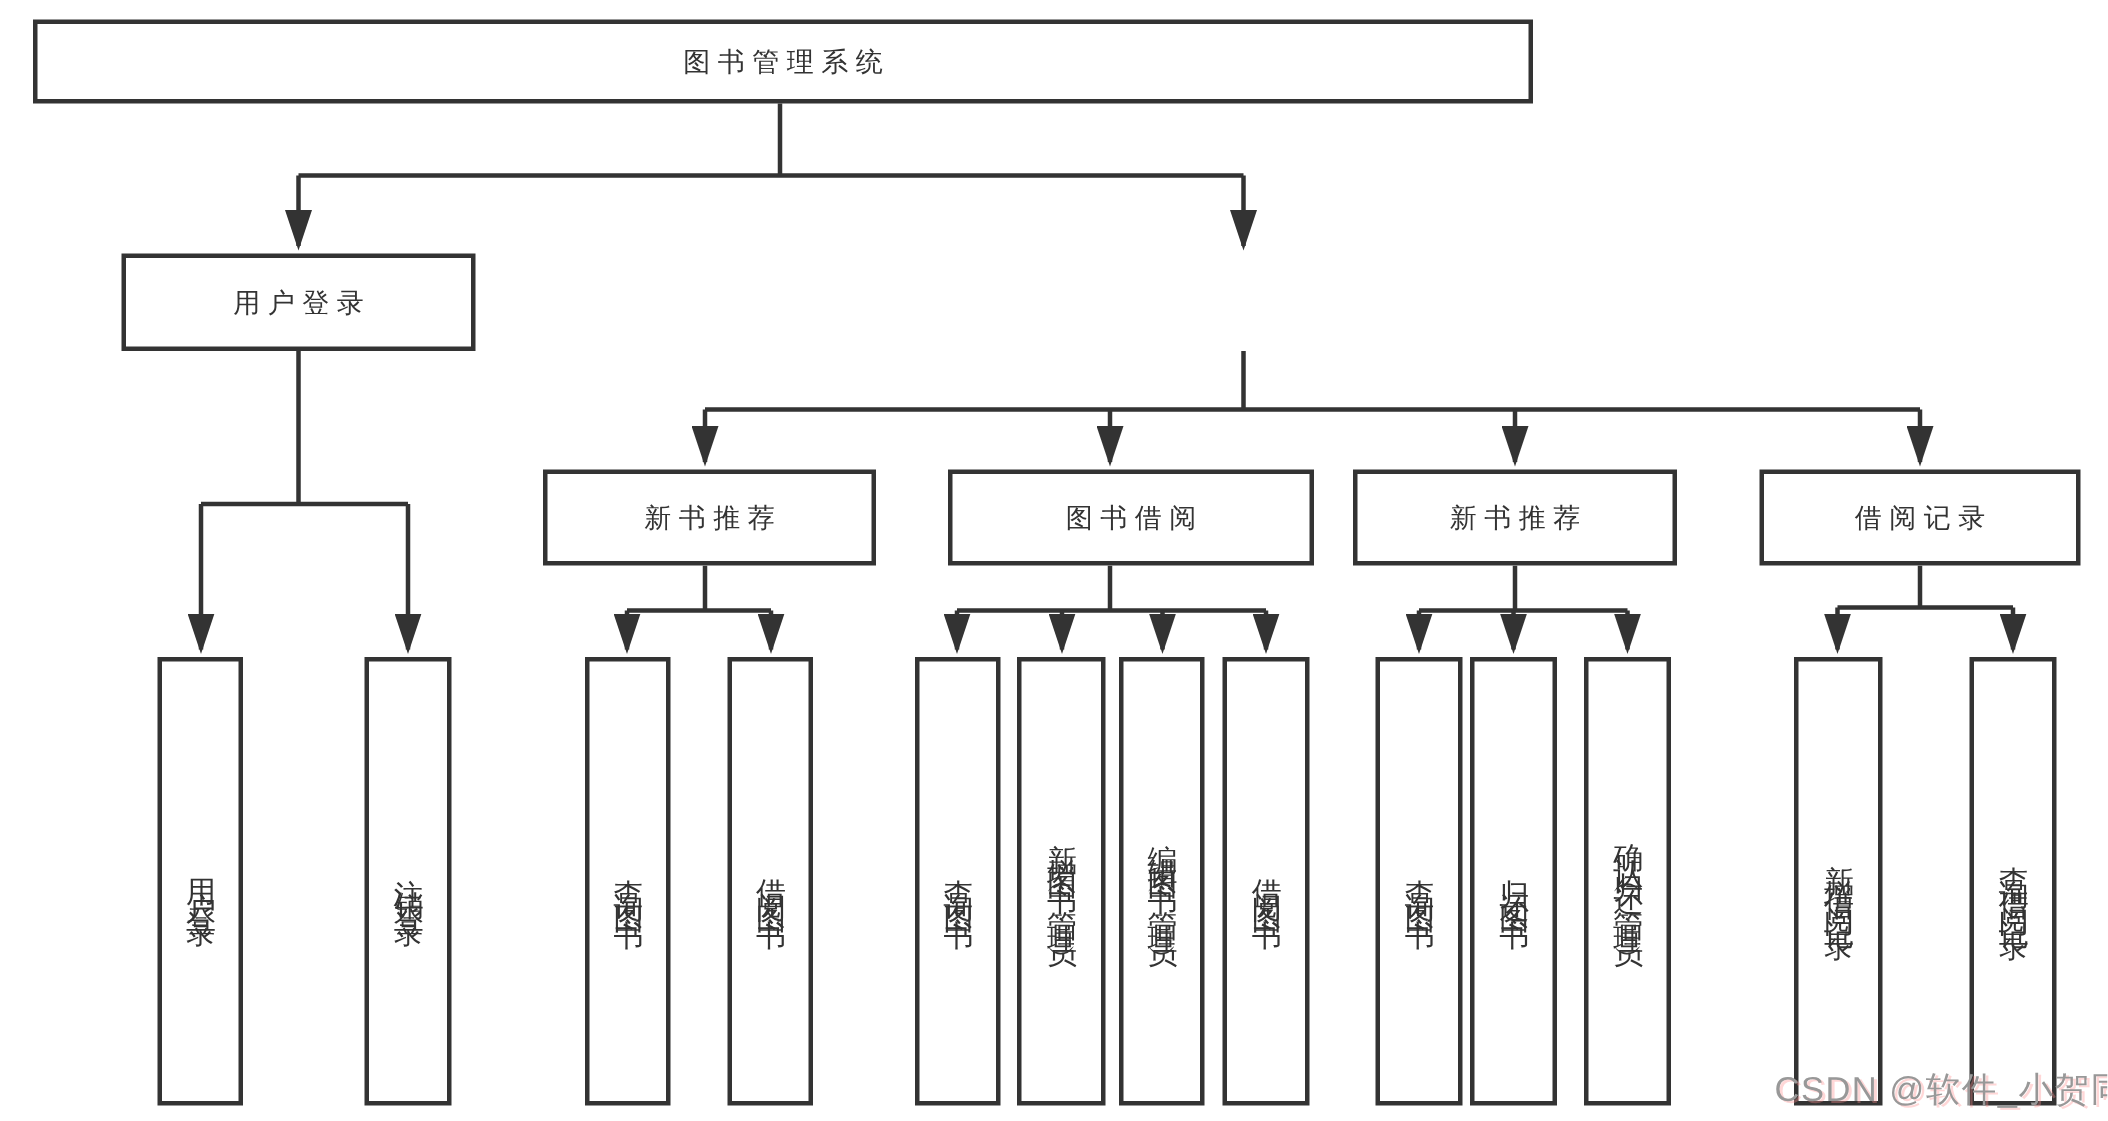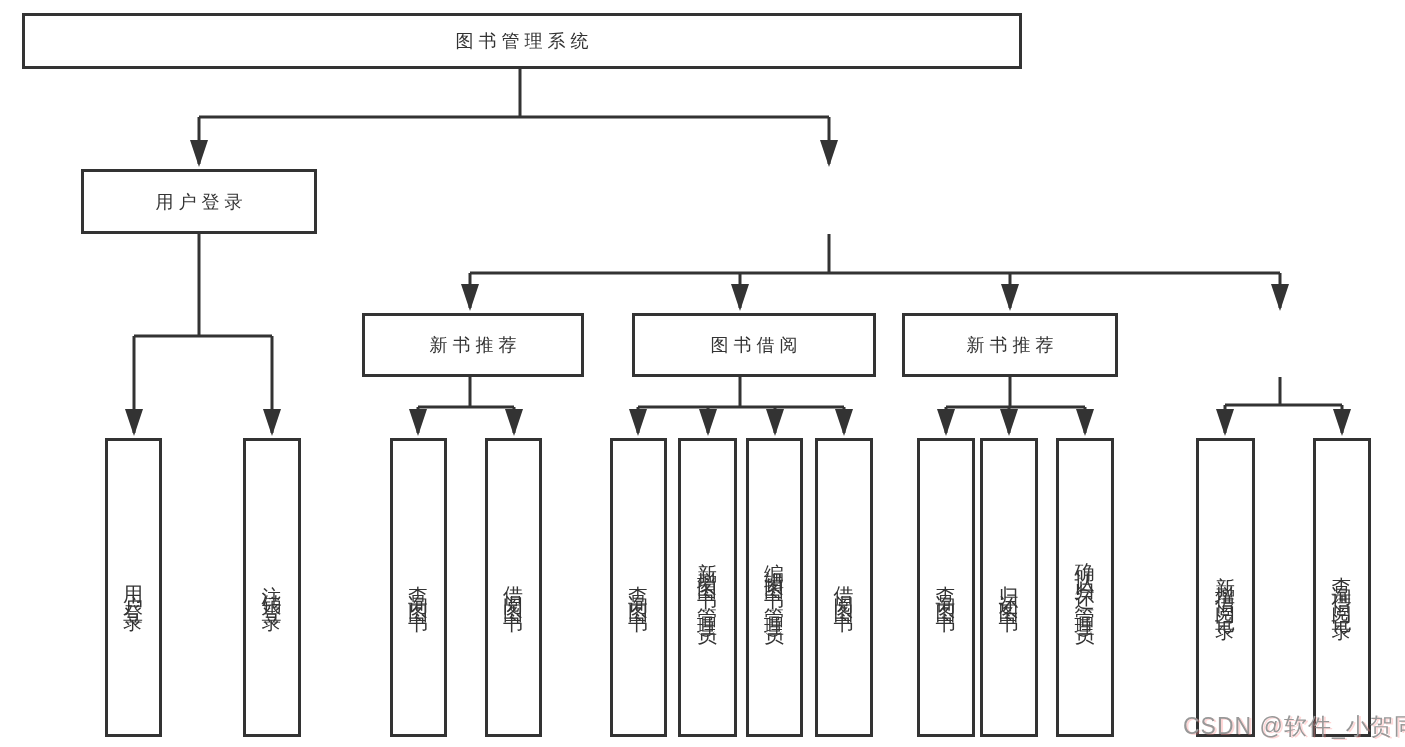--- a/index.html
+++ b/index.html
@@ -135,20 +135,23 @@
 
   <div class="node l3 l3-new">
     <span class="hlabel">新书推荐</span>
   </div>
   <div class="node l3 l3-borrow">
     <span class="hlabel">图书借阅</span>
   </div>
   <div class="node l3 l3-current">
     <span class="hlabel">新书推荐</span>
   </div>
+  <div class="node l3 l3-records">
+    <span class="hlabel">借阅记录</span>
+  </div>
 
   <div class="node vnode lf1">
     <span class="vlabel">用户登录</span>
   </div>
   <div class="node vnode lf2">
     <span class="vlabel">注销登录</span>
   </div>
 
   <div class="node vnode lf3">
     <span class="vlabel">查询图书</span>

